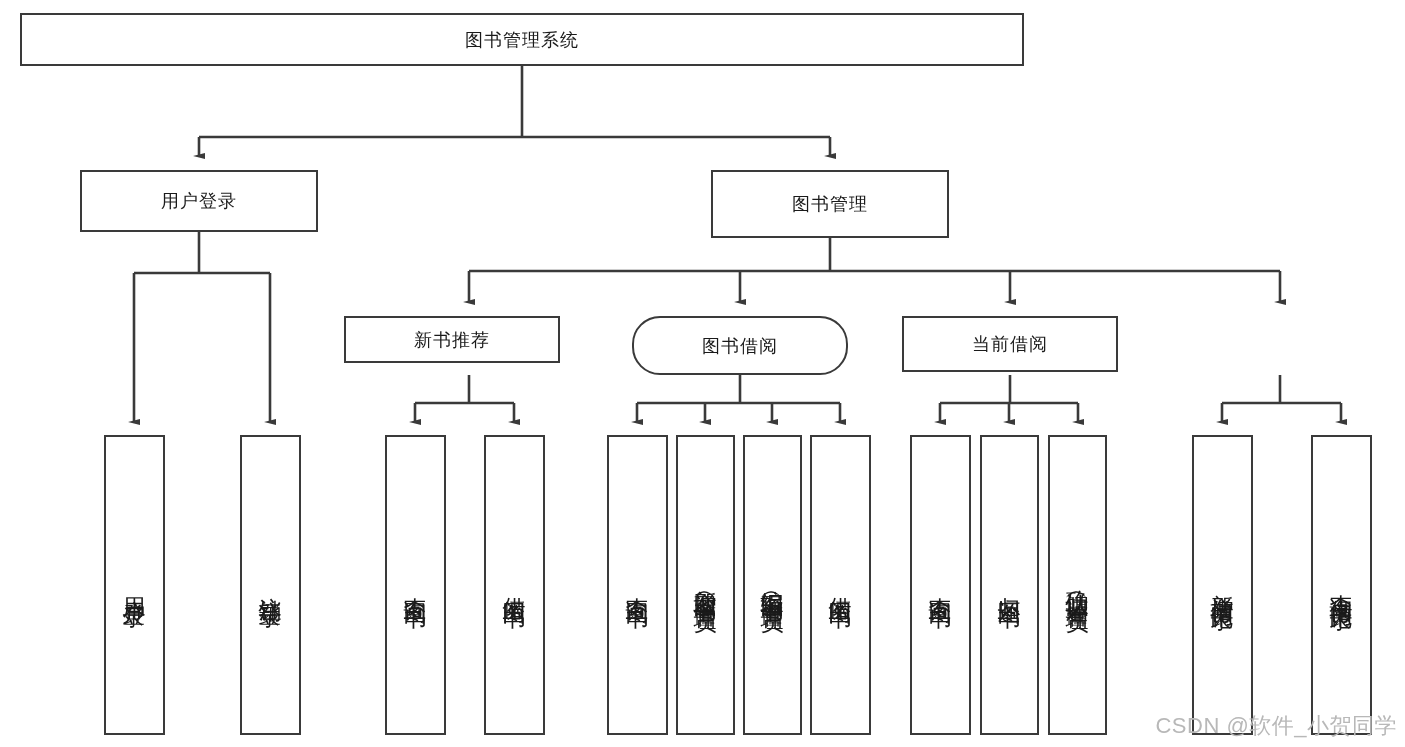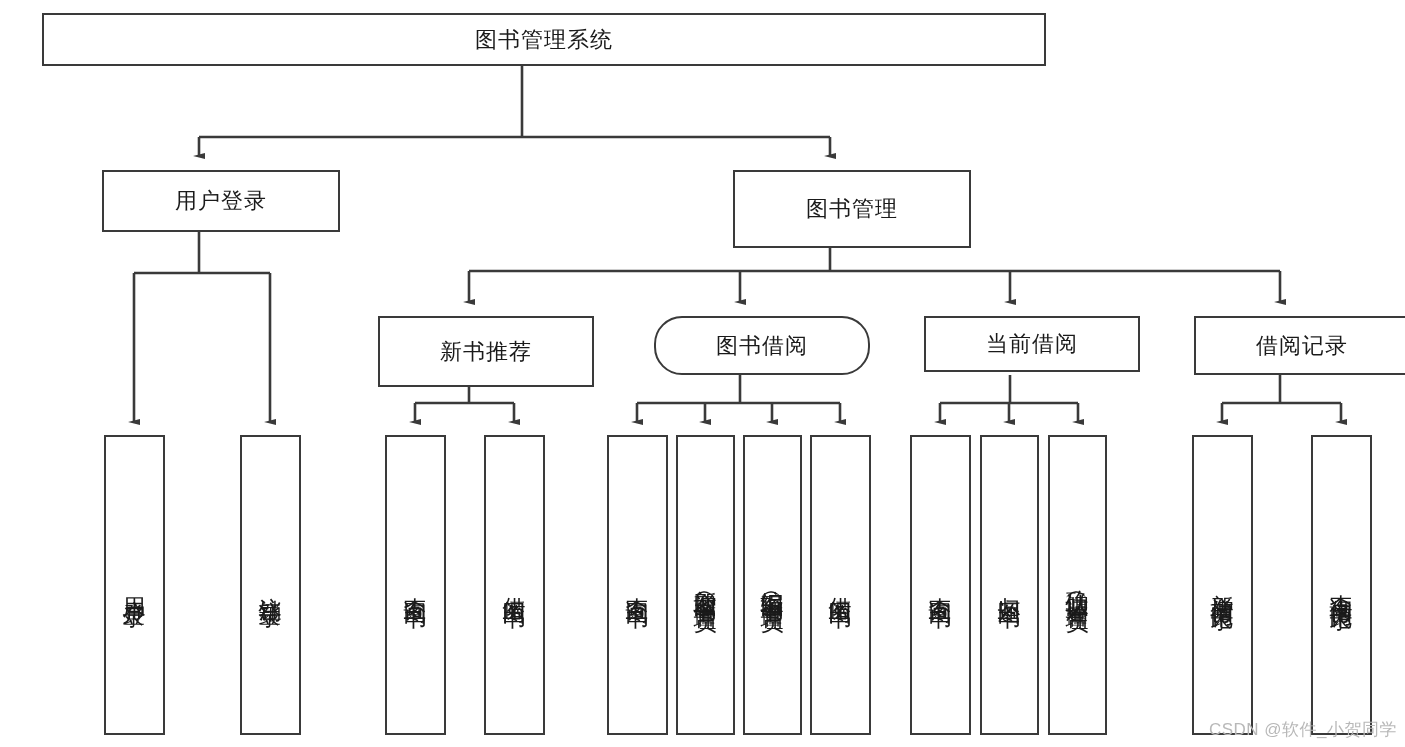--- a/index.html
+++ b/index.html
@@ -29,43 +29,42 @@
     position: absolute;
     box-sizing: border-box;
     background: #ffffff;
     border: 2px solid #3a3a3a;
     display: flex;
     align-items: center;
     justify-content: center;
     color: #1a1a1a;
   }
   .node.horiz {
-    font-size: 22px;
+    font-size: 18px;
     letter-spacing: 1px;
-    margin-left: 22px;
   }
   .node.vert {
     writing-mode: vertical-rl;
     text-orientation: upright;
     font-size: 23px;
     letter-spacing: 3px;
     line-height: 1.05;
     padding: 6px 0;
     white-space: nowrap;
   }
   .node.vert .txt {
     writing-mode: vertical-rl;
     text-orientation: upright;
     display: block;
   }
   .watermark {
     position: absolute;
     right: 8px;
     bottom: 6px;
-    font-size: 17px;
+    font-size: 22px;
     color: #b8b8b8;
     letter-spacing: 0.5px;
     user-select: none;
   }
 </style>
 </head>
 <body>
 
 <div id="canvas">
 
@@ -120,35 +119,32 @@
     </g>
   </svg>
 
   <div class="node horiz" style="left:20px; top:13px; width:1004px; height:53px;">
     <span class="txt">图书管理系统</span>
   </div>
 
   <div class="node horiz" style="left:80px; top:170px; width:238px; height:62px;">
     <span class="txt">用户登录</span>
   </div>
-  <div class="node horiz" style="left:711px; top:170px; width:238px; height:78px;">
+  <div class="node horiz" style="left:711px; top:170px; width:238px; height:68px;">
     <span class="txt">图书管理</span>
   </div>
 
-  <div class="node horiz" style="left:356px; top:316px; width:216px; height:71px;justify-content:center;">
+  <div class="node horiz" style="left:344px; top:316px; width:216px; height:47px;justify-content:center;">
     <span class="txt">新书推荐</span>
   </div>
   <div class="node horiz" style="left:632px; top:316px; width:216px; height:59px;border-radius:28px;">
     <span class="txt">图书借阅</span>
   </div>
   <div class="node horiz" style="left:902px; top:316px; width:216px; height:56px;">
     <span class="txt">当前借阅</span>
-  </div>
-  <div class="node horiz" style="left:1172px; top:316px; width:216px; height:59px;">
-    <span class="txt">借阅记录</span>
   </div>
 
   <div class="node vert" style="left:104px; top:435px; width:61px; height:300px;">
     <span class="txt">用户登录</span>
   </div>
   <div class="node vert" style="left:240px; top:435px; width:61px; height:300px;">
     <span class="txt">注销登录</span>
   </div>
 
   <div class="node vert" style="left:385px; top:435px; width:61px; height:300px;">

